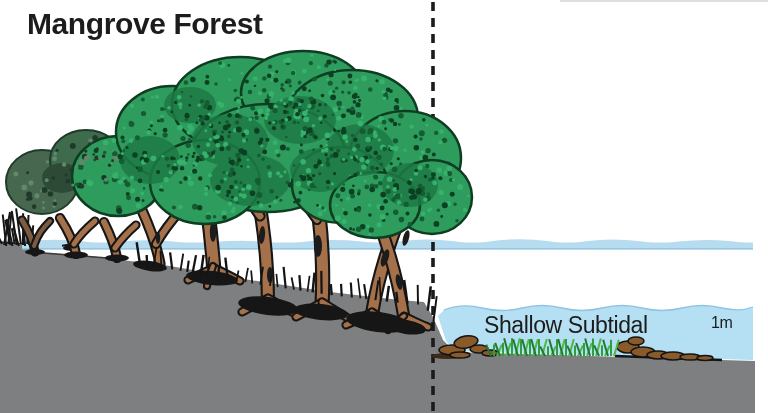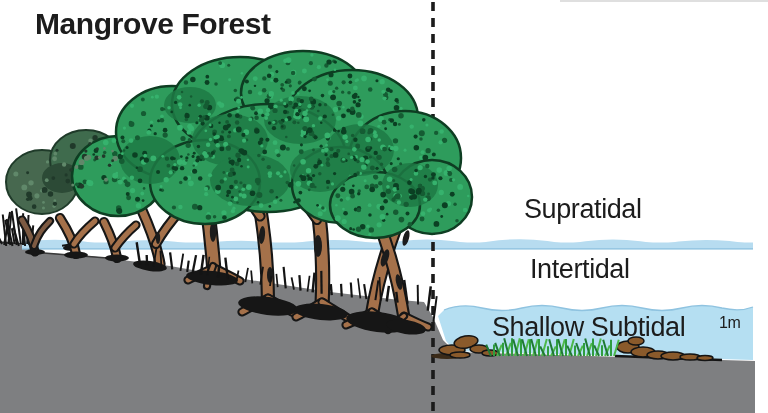--- a/index.html
+++ b/index.html
@@ -1,23 +1,23 @@
 <!DOCTYPE html>
 <html><head>
 <meta charset="utf-8">
 <style>
   html,body{margin:0;padding:0;background:#ffffff;}
   #stage{position:relative;width:768px;height:413px;overflow:hidden;background:#fff;
          font-family:"Liberation Sans", sans-serif;}
   #stage svg{position:absolute;left:0;top:0;}
-  .lbl{position:absolute;color:#1c1c1c;white-space:nowrap;letter-spacing:-0.4px;margin-left:8px;}
+  .lbl{position:absolute;color:#1c1c1c;white-space:nowrap;letter-spacing:-0.4px;}
   .title{left:27px;top:7px;font-size:30px;font-weight:600;}
   .supra{left:516px;top:194px;font-size:27px;}
   .inter{left:522px;top:254px;font-size:27px;}
-  .shallow{left:484px;top:312px;font-size:27px;}
+  .shallow{left:484px;top:312px;font-size:23px;}
   .onem{left:711px;top:314px;font-size:16px;}
 </style>
 </head>
 <body>
 
 <div id="stage">
 
 <svg id="scene" width="768" height="413" viewBox="0 0 768 413">
   <defs>
     <clipPath id="hclip">
@@ -1072,18 +1072,16 @@
         <circle cx="97.16497856543192" cy="148.92756543369075" r="1.69" fill="#20392a"></circle>
         <circle cx="88.60090279895527" cy="157.36575988839138" r="2.62" fill="#60886a"></circle>
         <circle cx="109.56028006893521" cy="165.19280184425517" r="1.74" fill="#20392a"></circle>
         <circle cx="86.59192272836353" cy="158.22972128488993" r="2.60" fill="#60886a"></circle>
         <circle cx="85.87328459281295" cy="151.0807883479305" r="1.61" fill="#20392a"></circle>
         <circle cx="106.03320233999867" cy="179.74634471887072" r="2.04" fill="#60886a"></circle>
       </g>
 </svg>
 
 <div class="lbl title">Mangrove Forest</div>
-<div class="lbl supra">Supratidal</div>
-<div class="lbl inter">Intertidal</div>
 <div class="lbl shallow">Shallow Subtidal</div>
 <div class="lbl onem">1m</div>
 
 </div>
 
 </body></html>

